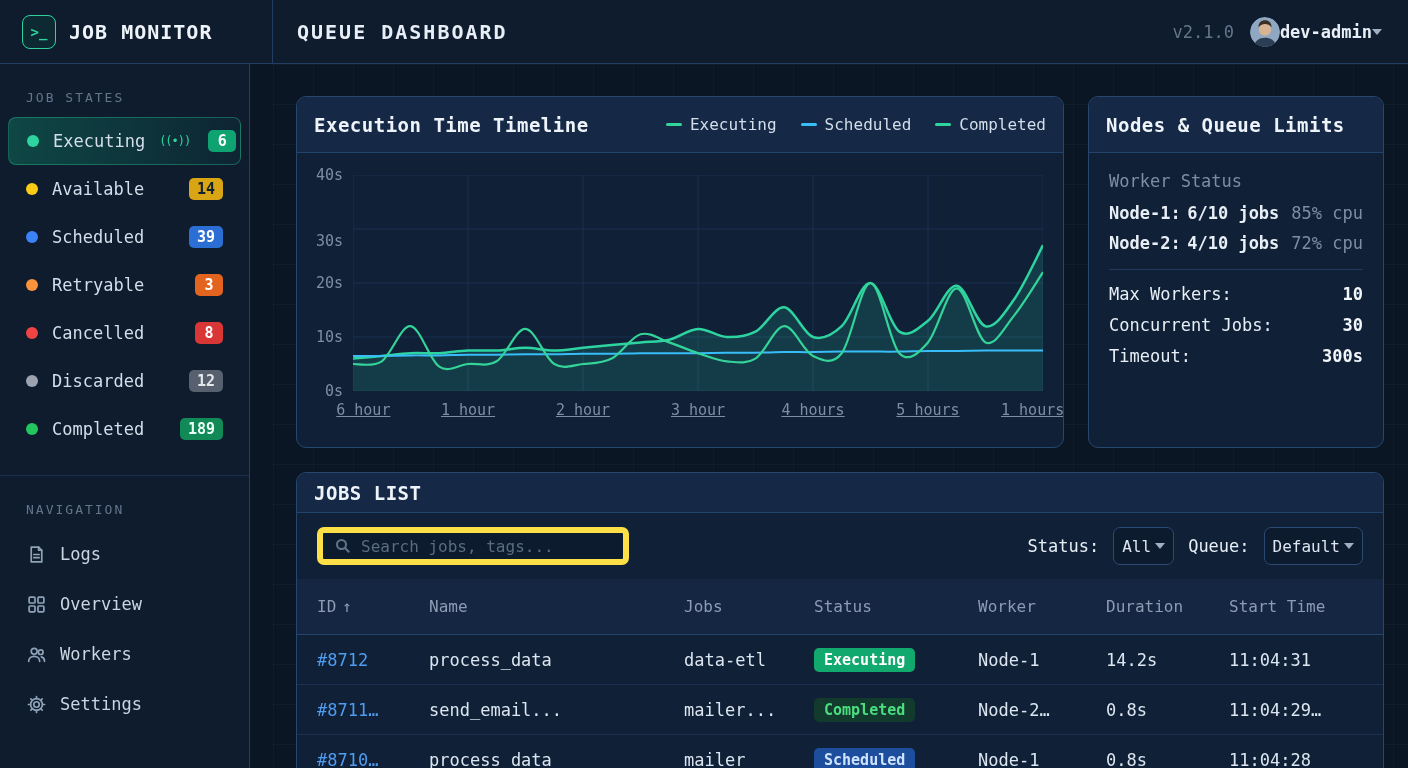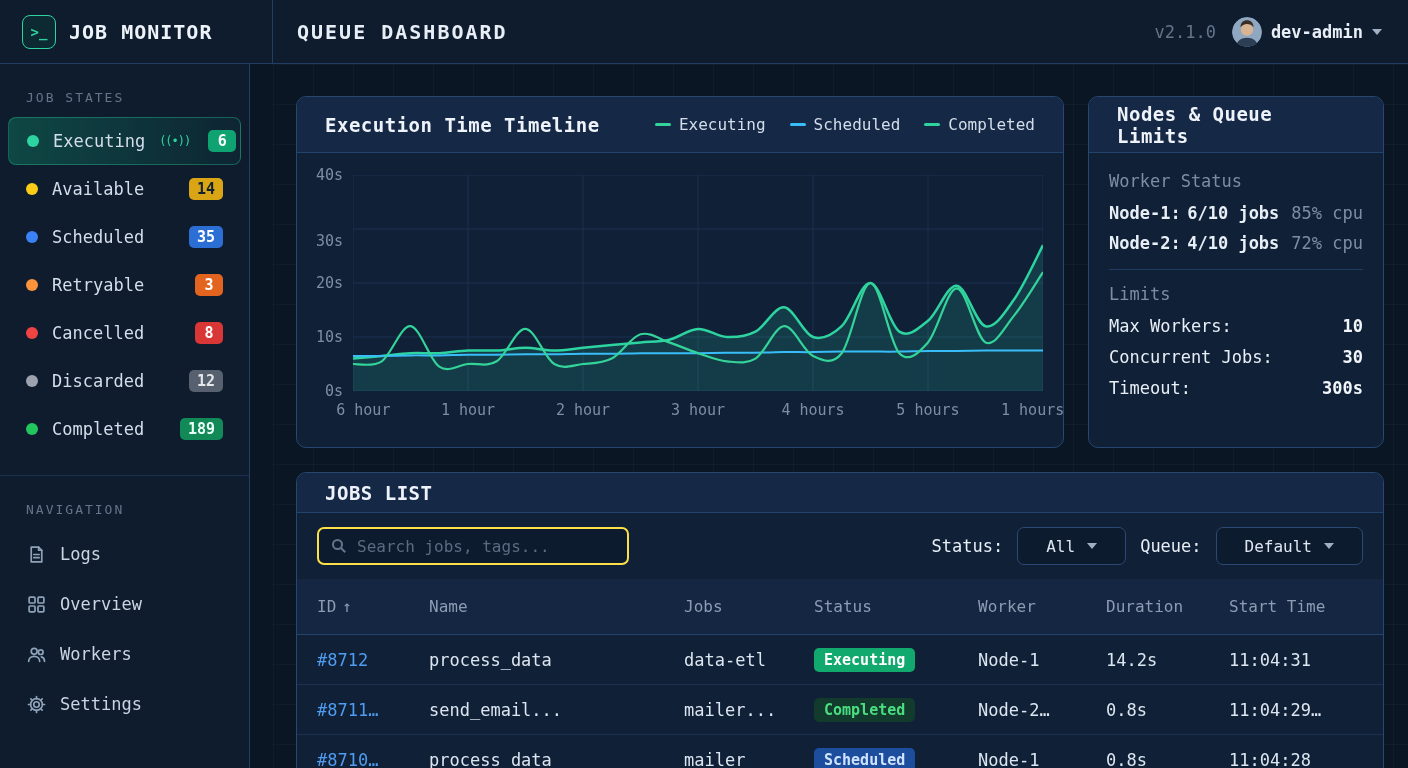--- a/index.html
+++ b/index.html
@@ -24,21 +24,21 @@
     border:1px solid #2dd4a0; color:#2dd4a0; font-weight:bold; font-size:14px;
     display:flex; align-items:center; justify-content:center;
   }
   .brand-title { font-size:20px; font-weight:bold; letter-spacing:1px; color:#eef3f9; }
   .page-title { margin-left:24px; font-size:20px; font-weight:bold; letter-spacing:2px; color:#e8eef6; }
   .topbar-right { margin-left:auto; display:flex; align-items:center; gap:16px; padding-right:26px; }
   .version { color:#64748b; font-size:17px; }
   .avatar { width:30px; height:30px; border-radius:50%; overflow:hidden; flex:0 0 auto; }
   .user-name { font-size:17px; font-weight:bold; color:#e8eef6; }
   .caret { width:0; height:0; border-left:5px solid transparent; border-right:5px solid transparent; border-top:6px solid #9fb0c4; }
-  .user-menu { display:flex; align-items:center; gap:9px; cursor:pointer; }
+  .user-menu { display:flex; align-items:center; cursor:pointer; }
 
   
   #sidebar {
     position:absolute; top:64px; left:0; width:250px; bottom:0;
     background:#0e1c2e; border-right:1px solid #223e63;
   }
   .section-label { margin:26px 8px 12px; padding-left:18px; font-size:13px; letter-spacing:2px; color:#64748b; }
   .state-item, .nav-item {
     height:48px; margin:0 8px; padding:0 18px; border-radius:8px;
     display:flex; align-items:center; gap:14px; cursor:pointer; font-size:17px; color:#d4deea;
@@ -66,71 +66,71 @@
     background-image:
       linear-gradient(rgba(140,170,210,0.045) 1px, transparent 1px),
       linear-gradient(90deg, rgba(140,170,210,0.045) 1px, transparent 1px);
     background-size:40px 40px;
   }
   .card {
     position:absolute; background:#0f2037; border:1px solid #27476f; border-radius:10px; overflow:hidden;
   }
   .card-header {
     height:56px; background:#152947; border-bottom:1px solid #24436a;
-    display:flex; align-items:center; padding:0 28px;
+    display:flex; align-items:center; padding:0 17px;
   }
   .card-title { font-size:19px; font-weight:bold; color:#eef3f9; letter-spacing:0.5px; }
 
   
   #timeline-card { left:23px; top:32px; width:768px; height:352px; }
   .legend { margin-left:auto; display:flex; gap:24px; }
   .legend-item { display:flex; align-items:center; gap:8px; font-size:16px; color:#d4deea; }
   .legend-dash { width:16px; height:3px; border-radius:2px; }
   .chart-body { padding:22px 20px 0 4px; }
   .chart-row { display:flex; }
   .y-axis { width:52px; position:relative; height:216px; }
   .y-axis span { position:absolute; right:10px; transform:translateY(-50%); font-size:15px; color:#7d8ea4; }
   .plot { flex:1; height:216px; position:relative; }
   .plot svg { position:absolute; inset:0; width:100%; height:100%; }
   .x-axis { position:relative; height:30px; margin-left:52px; margin-top:10px; }
-  .x-axis span { position:absolute; transform:translateX(-50%); font-size:15px; color:#7d8ea4; white-space:nowrap; }
+  .x-axis span { position:absolute; transform:translateX(-50%); font-size:15px; color:#7d8ea4; white-space:nowrap;text-decoration:underline; }
 
   
   #nodes-card { left:815px; top:32px; width:296px; height:352px; }
   .nodes-body { padding:18px 20px; font-size:17px; }
   .muted-head { color:#7d8ea4; margin-bottom:12px; }
   .node-row { display:flex; align-items:baseline; margin-bottom:10px; }
   .node-name { font-weight:bold; color:#e8eef6; }
   .node-right { margin-left:auto; display:flex; gap:12px; }
   .node-jobs { color:#e8eef6; font-weight:bold; }
   .node-cpu { color:#7d8ea4; }
   .nodes-divider { border:none; border-top:1px solid #1e3a5f; margin:16px 0 14px; }
   .limit-row { display:flex; margin-bottom:11px; }
   .limit-label { color:#e8eef6; }
   .limit-value { margin-left:auto; font-weight:bold; color:#f2f6fb; }
 
   
   #jobs-card { left:23px; top:408px; width:1088px; height:420px; }
   .jobs-header { height:40px; }
   .controls { display:flex; align-items:center; padding:14px 20px; height:66px; }
   .search-box {
-    width:312px; height:38px; background:#0d1b2e; border:2px solid #fde047; border-radius:7px;
+    width:312px; height:38px; background:#0d1b2e; border:6px solid #fde047; border-radius:7px;
     display:flex; align-items:center; gap:10px; padding:0 12px;
   }
   .search-box svg { width:16px; height:16px; stroke:#64748b; fill:none; stroke-width:2; flex:0 0 auto; }
   .search-box input {
     background:transparent; border:none; outline:none; color:#dce5f0; width:100%;
     font-family:inherit; font-size:16px;
   }
   .search-box input::placeholder { color:#5b6b80; }
   .filters { margin-left:auto; display:flex; align-items:center; gap:14px; }
   .filter-label { font-size:17px; color:#e8eef6; }
   .select {
     height:38px; background:#0d1b2e; border:1px solid #2a4a74; border-radius:7px;
-    display:flex; align-items:center; gap:12px; padding:0 28px; font-size:16px; color:#dce5f0; cursor:pointer;
+    display:flex; align-items:center; gap:4px; padding:0 8px; font-size:16px; color:#dce5f0; cursor:pointer;
   }
   .table { width:100%; }
   .t-row {
     display:grid; grid-template-columns:112px 255px 130px 164px 128px 123px 1fr;
     align-items:center; height:50px; border-bottom:1px solid #1c3150;
   }
   .t-head { height:56px; background:#142642; border-bottom:1px solid #24436a; }
   .t-head .t-cell { color:#8b9cb3; font-size:16px; }
   .t-cell { padding-left:20px; font-size:17px; white-space:nowrap; overflow:hidden; }
   .cell-id { color:#4f9cf0; }
@@ -182,21 +182,21 @@
       <span class="count-badge" style="background: rgb(14, 163, 113); color: rgb(255, 255, 255);">6</span>
     </div>
     <div class="state-item">
       <span class="dot" style="background: rgb(250, 204, 21);"></span>
       <span class="state-label">Available</span>
       <span class="count-badge" style="background: rgb(217, 165, 20); color: rgb(16, 32, 47);">14</span>
     </div>
     <div class="state-item">
       <span class="dot" style="background: rgb(59, 130, 246);"></span>
       <span class="state-label">Scheduled</span>
-      <span class="count-badge" style="background: rgb(43, 111, 212); color: rgb(255, 255, 255);">35</span>
+      <span class="count-badge" style="background: rgb(43, 111, 212); color: rgb(255, 255, 255);">39</span>
     </div>
     <div class="state-item">
       <span class="dot" style="background: rgb(251, 146, 60);"></span>
       <span class="state-label">Retryable</span>
       <span class="count-badge" style="background: rgb(227, 100, 31); color: rgb(255, 255, 255);">3</span>
     </div>
     <div class="state-item">
       <span class="dot" style="background: rgb(239, 68, 68);"></span>
       <span class="state-label">Cancelled</span>
       <span class="count-badge" style="background: rgb(217, 54, 54); color: rgb(255, 255, 255);">8</span>
@@ -335,21 +335,20 @@
           </span>
         </div>
         <div class="node-row">
           <span class="node-name">Node-2:</span>
           <span class="node-right">
             <span class="node-jobs">4/10 jobs</span>
             <span class="node-cpu">72% cpu</span>
           </span>
         </div>
         <hr class="nodes-divider">
-        <div class="muted-head">Limits</div>
         <div class="limit-row">
           <span class="limit-label">Max Workers:</span>
           <span class="limit-value">10</span>
         </div>
         <div class="limit-row">
           <span class="limit-label">Concurrent Jobs:</span>
           <span class="limit-value">30</span>
         </div>
         <div class="limit-row">
           <span class="limit-label">Timeout:</span>

